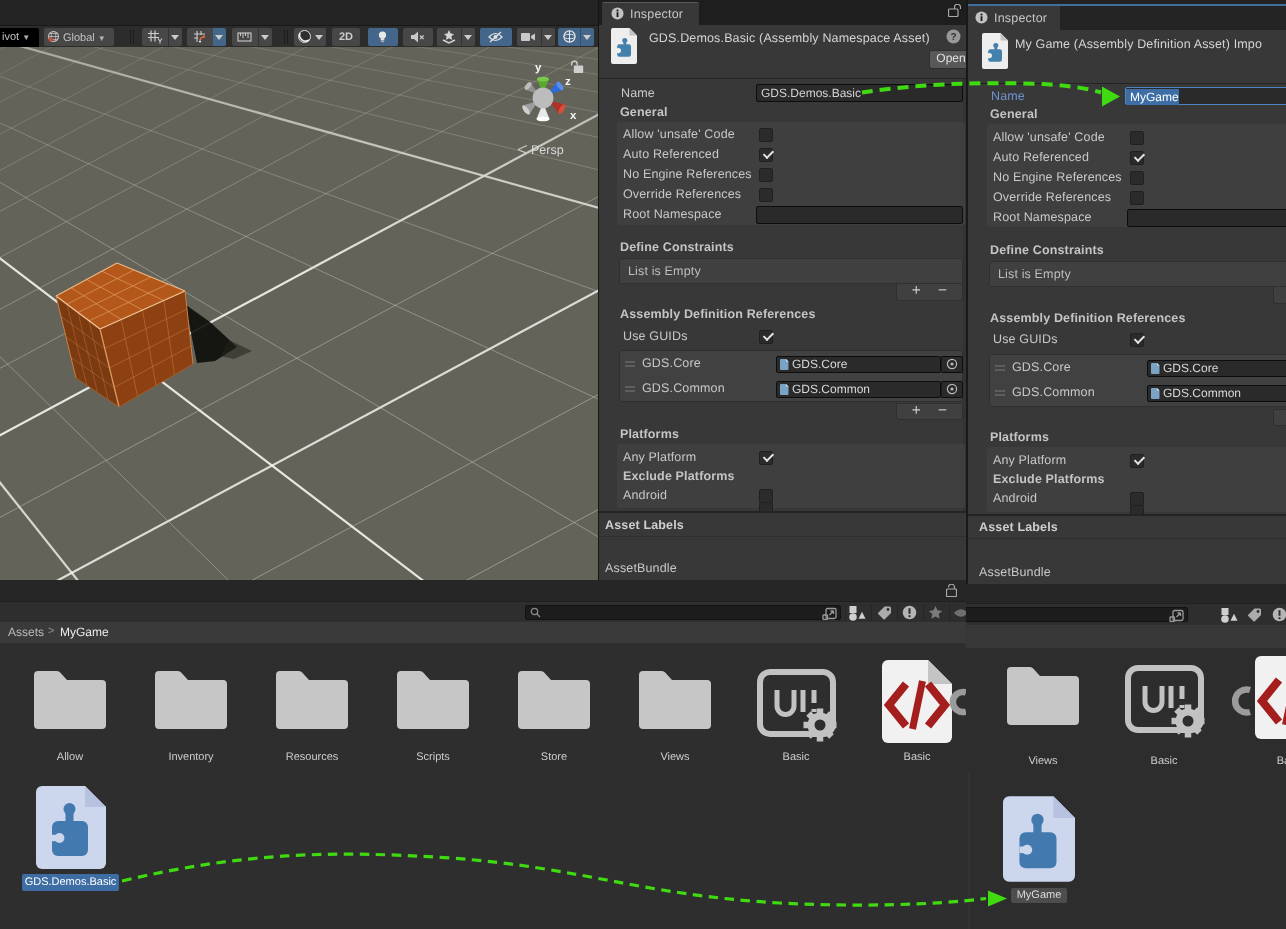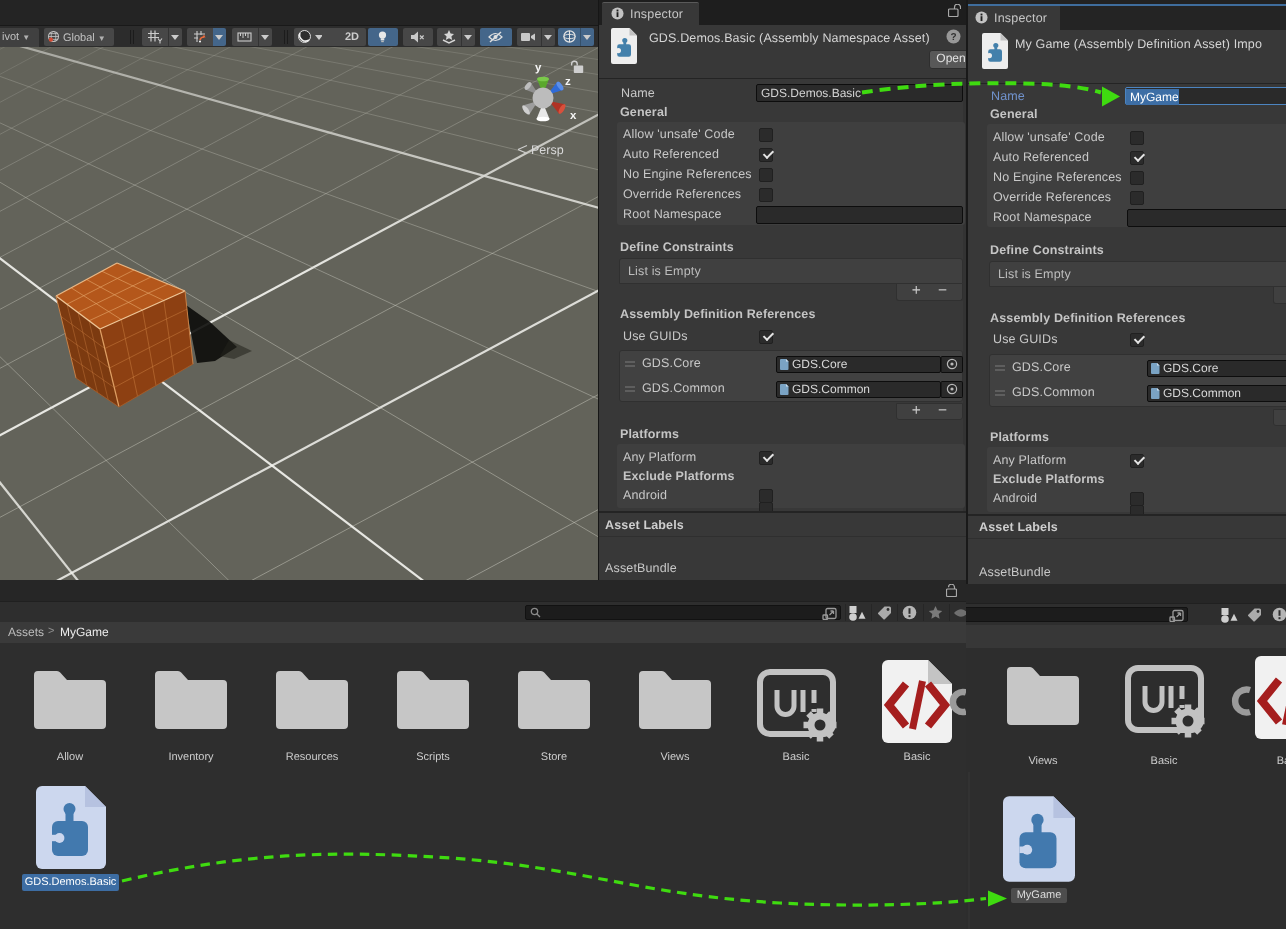--- a/index.html
+++ b/index.html
@@ -11,21 +11,21 @@
   .cb.on::after{content:"";position:absolute;left:2px;top:0px;width:8px;height:4px;border-left:2px solid #e4e4e4;border-bottom:2px solid #e4e4e4;transform:rotate(-45deg) translate(0,2px);}
   .ddown{position:absolute;background:#515151;border:1px solid #303030;border-radius:3px;box-sizing:border-box;height:18px;color:#dedede;font-size:12px;line-height:16px;padding-left:6px;margin-top:40px;}
   .ddown::after{content:"";position:absolute;right:6px;top:7px;border-left:4px solid transparent;border-right:4px solid transparent;border-top:5px solid #cfcfcf;}
 </style></head>
 <body>
 
 <div class="abs" style="left:0;top:0;width:598px;height:580px;background:#242424;overflow:hidden;">
 
 
   <div class="abs" style="left:0;top:25px;width:598px;height:22px;background:#2c2c2c;border-top:1px solid #191919;">
-    <div class="abs" style="left:0;top:2px;width:37px;height:34px;background:#404040;border-radius:0 2px 2px 0;color:#c0c0c0;font-size:11px;line-height:18px;padding-left:2px;">ivot&nbsp;<span style="font-size:8px;color:#b0b0b0">▼</span></div>
+    <div class="abs" style="left:0;top:2px;width:37px;height:34px;background:#000000;border-radius:0 2px 2px 0;color:#c0c0c0;font-size:11px;line-height:18px;padding-left:2px;">ivot&nbsp;<span style="font-size:8px;color:#b0b0b0">▼</span></div>
     <div class="abs" style="left:44px;top:2px;width:70px;height:18px;background:#474747;border-radius:2px;color:#c0c0c0;font-size:11px;line-height:18px;">
       <svg width="13" height="13" viewBox="0 0 14 14" style="margin:2px 3px -2px 3px;">
           <circle cx="7" cy="7" r="5.4" fill="none" stroke="#c2c2c2" stroke-width="1.1"></circle>
           <ellipse cx="7" cy="7" rx="2.5" ry="5.4" fill="none" stroke="#c2c2c2" stroke-width="0.9"></ellipse>
           <path d="M1.6 7 h10.8 M2.6 3.9 h8.8 M2.6 10.1 h8.8" stroke="#c2c2c2" stroke-width="0.9"></path>
           <circle cx="4.2" cy="10.4" r="2.3" fill="#d44a32"></circle>
         </svg>Global&nbsp;<span style="font-size:8px;color:#b0b0b0">▼</span></div>
     <div class="abs" style="left:130px;top:4px;width:1px;height:14px;background:#1c1c1c;"></div>
       <div class="abs" style="left:133px;top:4px;width:1px;height:14px;background:#1c1c1c;"></div>
 
@@ -60,21 +60,21 @@
     <div class="abs" style="left:284px;top:4px;width:1px;height:14px;background:#1c1c1c;"></div>
       <div class="abs" style="left:287px;top:4px;width:1px;height:14px;background:#1c1c1c;"></div>
 
     <div class="abs" style="left:294px;top:2px;width:32px;height:18px;background:#474747;border-radius:2px;">
       <svg width="15" height="15" viewBox="0 0 15 15" style="margin:1px 0 0 3px">
           <circle cx="7.5" cy="7.5" r="6" fill="#2e2e2e" stroke="#ddd" stroke-width="1"></circle>
           <path d="M3 4a6 6 0 0 0 9 7" fill="none" stroke="#eee" stroke-width="1.6"></path>
         </svg>
       <div style="position:absolute;right:3px;top:7px;width:0;height:0;border-left:4px solid transparent;border-right:4px solid transparent;border-top:5px solid #ccc;"></div></div>
 
-    <div class="abs" style="left:322px;top:2px;width:28px;height:18px;background:#474747;border-radius:2px;color:#cccccc;font-size:11px;font-weight:bold;text-align:center;line-height:18px;padding-left:16px;">2D</div>
+    <div class="abs" style="left:332px;top:2px;width:28px;height:18px;background:#474747;border-radius:2px;color:#cccccc;font-size:11px;font-weight:bold;text-align:center;line-height:18px;">2D</div>
 
     <div class="abs" style="left:368px;top:2px;width:30px;height:18px;background:#44668a;border-radius:2px;">
       <svg width="13" height="14" viewBox="0 0 13 14" style="margin:2px 0 0 8px">
           <circle cx="6.5" cy="5" r="3.6" fill="#e8e8e8"></circle>
           <rect x="4.7" y="8.2" width="3.6" height="2.2" fill="#e8e8e8"></rect>
           <rect x="5.2" y="10.8" width="2.6" height="1.4" fill="#bbb"></rect>
         </svg></div>
 
     <div class="abs" style="left:403px;top:2px;width:30px;height:18px;background:#474747;border-radius:2px;">
       <svg width="15" height="14" viewBox="0 0 15 14" style="margin:2px 0 0 7px">

